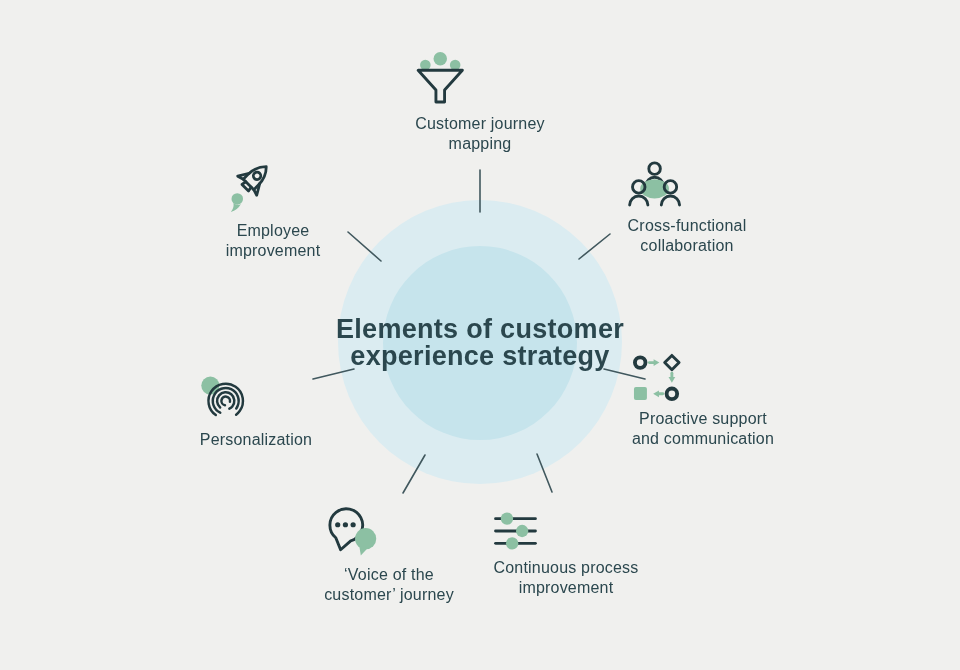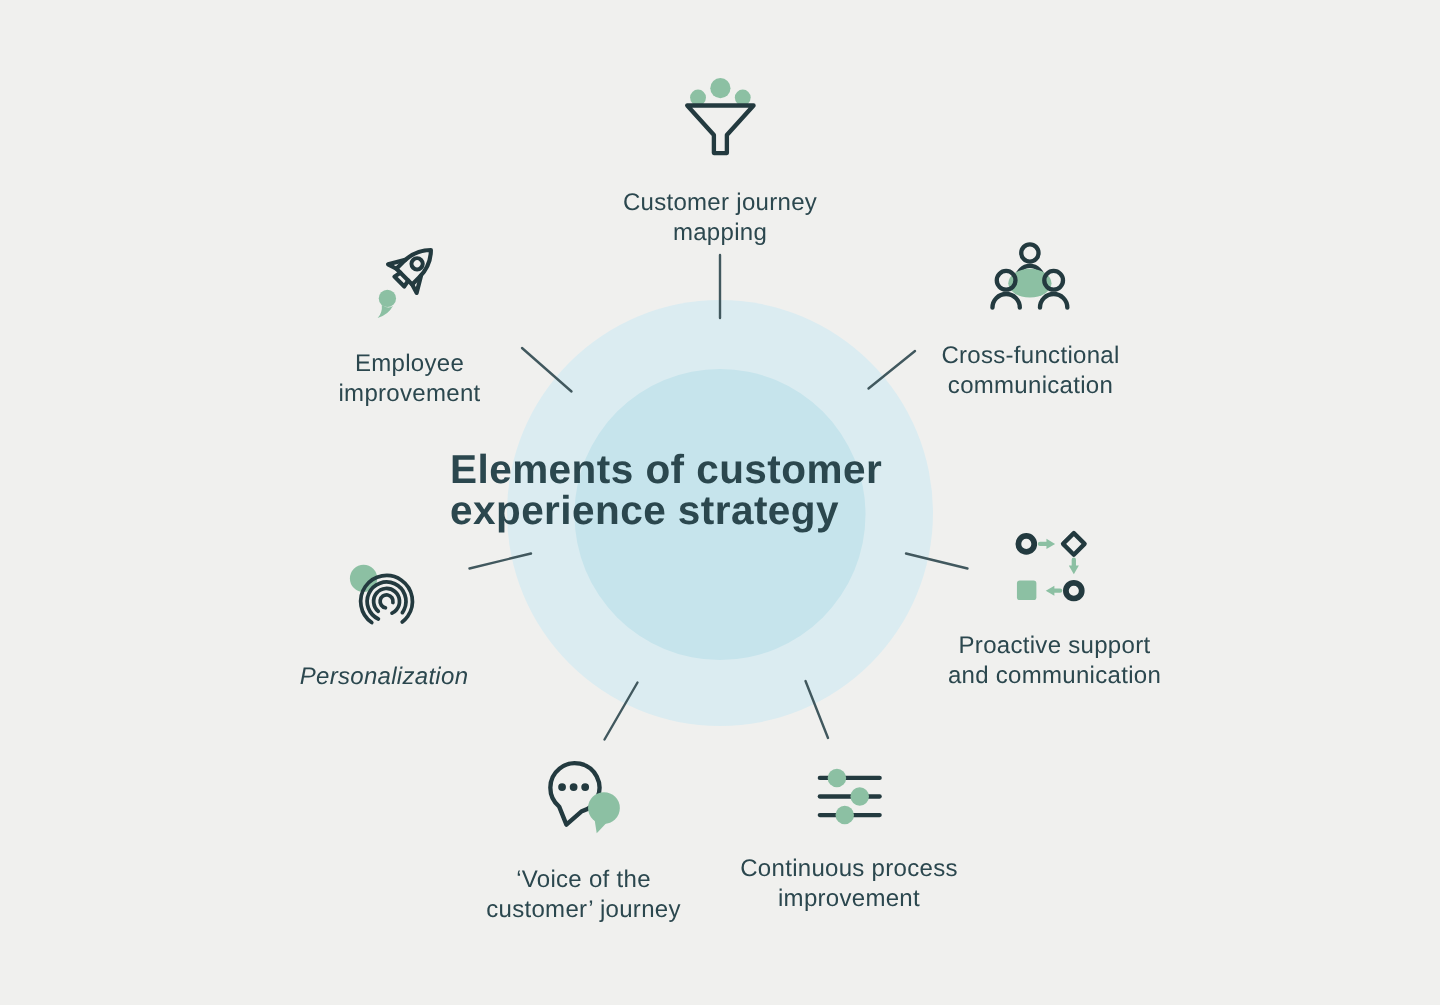--- a/index.html
+++ b/index.html
@@ -6,28 +6,28 @@
   body{
     width:960px;height:670px;
     background:var(--background,#f0f0ee);
     font-family:"Liberation Sans",sans-serif;
     color:var(--text-dark,#2b474e);
   }
   .canvas{position:relative;width:960px;height:670px;overflow:hidden;}
   svg.base{position:absolute;left:0;top:0;}
   .connector{stroke:var(--line,#41585e);stroke-width:1.6;stroke-linecap:round;}
   .title{
-    position:absolute;left:480px;top:300px;transform:translateX(-50%);
-    width:360px;text-align:left;
+    position:absolute;left:480px;top:316px;transform:translateX(-50%);
+    width:360px;text-align:center;
     font-size:27px;line-height:27px;font-weight:bold;letter-spacing:.3px;
     color:var(--text-dark,#2b474e);white-space:pre-line;
   }
   .item{
     position:absolute;transform:translateX(-50%);
-    display:flex;flex-direction:column;align-items:center;gap:20px;
+    display:flex;flex-direction:column;align-items:flex-start;gap:8px;
   }
   .item .label{
     font-size:16px;line-height:20px;text-align:center;
     color:var(--text-dark,#2b474e);white-space:pre-line;letter-spacing:.2px;
   }
   
   .s{fill:none;stroke:var(--icon-dark,#233a3f);stroke-width:3;stroke-linejoin:round;stroke-linecap:round;}
   .s4{fill:none;stroke:var(--icon-dark,#233a3f);stroke-width:4;}
   .g{fill:var(--accent-green,#8cc0a3);stroke:none;}
   .gs{fill:none;stroke:var(--accent-green,#8cc0a3);stroke-width:3;stroke-linecap:round;}
@@ -69,21 +69,21 @@
     <svg width="54" height="48" viewBox="0 0 56 50">
       <circle class="s" cx="28" cy="9" r="6"></circle>
       <path class="s" d="M19,27 A9,9 0 0 1 37,27"></path>
       <ellipse class="g" cx="28" cy="30" rx="15" ry="10"></ellipse>
       <circle class="s" cx="11.5" cy="28" r="6.5"></circle>
       <path class="s" d="M2,47 A9.5,9.5 0 0 1 21,47"></path>
       <circle class="s" cx="44.5" cy="28" r="6.5"></circle>
       <path class="s" d="M35,47 A9.5,9.5 0 0 1 54,47"></path>
     </svg>
     <div class="label">Cross-functional
-communication</div>
+collaboration</div>
   </div>
 
   <div class="item" style="left:566px;top:512px;">
     <svg width="44" height="38" viewBox="0 0 46 40">
       <path class="s" d="M2,7 H44"></path>
       <path class="s" d="M2,20 H44"></path>
       <path class="s" d="M2,33 H44"></path>
       <circle class="g" cx="14" cy="7" r="6.5"></circle>
       <circle class="g" cx="30" cy="20" r="6.5"></circle>
       <circle class="g" cx="19.5" cy="33" r="6.5"></circle>
@@ -115,21 +115,21 @@
       <circle class="d" cx="14" cy="20.5" r="2.7"></circle>
       <circle class="d" cx="22" cy="20.5" r="2.7"></circle>
       <circle class="d" cx="30" cy="20.5" r="2.7"></circle>
       <circle class="g" cx="43" cy="35" r="11"></circle>
       <path class="g" d="M36.5,43 L38,52.5 L45.5,44.5 Z"></path>
     </svg>
     <div class="label">‘Voice of the
 customer’ journey</div>
   </div>
 
-  <div class="item" style="left:256px;top:376px;font-style:italic;">
+  <div class="item" style="left:256px;top:376px;">
     <svg width="48" height="46" viewBox="0 0 50 48">
       <circle class="g" cx="11" cy="10" r="9.5"></circle>
       <circle class="fp" cx="27" cy="26" r="18" pathLength="100" stroke-dasharray="80 20" transform="rotate(125 27 26)"></circle>
       <circle class="fp" cx="27" cy="26" r="13.5" pathLength="100" stroke-dasharray="78 22" transform="rotate(115 27 26)"></circle>
       <circle class="fp" cx="27" cy="26" r="9" pathLength="100" stroke-dasharray="82 18" transform="rotate(130 27 26)"></circle>
       <circle class="fp" cx="27" cy="26" r="4.5" pathLength="100" stroke-dasharray="75 25" transform="rotate(100 27 26)"></circle>
     </svg>
     <div class="label">Personalization</div>
   </div>
 

